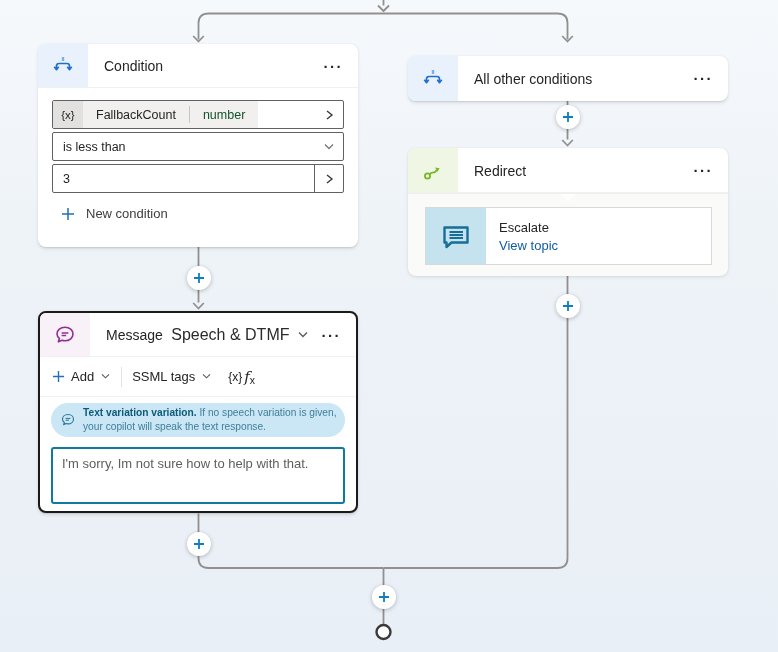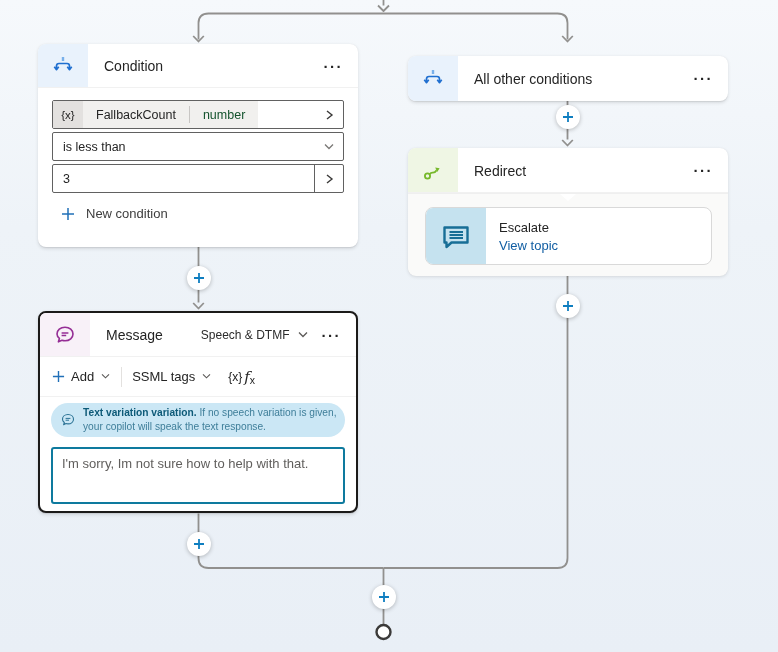--- a/index.html
+++ b/index.html
@@ -29,27 +29,27 @@
   .var-div{width:1px;background:#c8c6c4;margin:5px 0}
   .var-type{display:flex;align-items:center;padding:0 13px;color:#14532d;white-space:nowrap}
   .row-spacer{flex:1}
   .chev-cell{width:28px;display:flex;align-items:center;justify-content:center;flex:none}
   .row-divider{width:1px;align-self:stretch;background:#616161}
   .pad-left{padding-left:10px}
   .new-cond{display:flex;align-items:flex-end;gap:11px;margin:13px 0 0 9px;font-size:13px;color:#3d3d3d;cursor:pointer}
   
   .redirect-body{position:relative;height:82px;background:#fafaf9;border-radius:0 0 8px 8px;border-top:1px solid #efefef}
   .body-caret{position:absolute;top:0;left:152px;width:0;height:0;border-left:8px solid transparent;border-right:8px solid transparent;border-top:7px solid #fff}
-  .redirect-card{position:absolute;left:17px;top:13px;width:287px;height:58px;box-sizing:border-box;background:#fff;border:1px solid #d9d9d9;border-radius:8px;display:flex;overflow:hidden;cursor:pointer}
+  .redirect-card{position:absolute;left:17px;top:13px;width:287px;height:58px;box-sizing:border-box;background:#fff;border:1px solid #d9d9d9;border-radius:0;display:flex;overflow:hidden;cursor:pointer}
   .card-icon-area{width:60px;background:#c5e2ef;display:flex;align-items:center;justify-content:center;flex:none}
   .card-text{display:flex;flex-direction:column;justify-content:center;padding-left:13px;font-size:13px}
   .card-link{color:#115ea3;margin-top:3px;cursor:pointer}
   
   #message-node{border:2px solid #1b1a19;box-sizing:border-box}
-  .mode-select{display:flex;align-items:center;gap:7px;margin-left:auto;font-size:12px;color:#2b2b2b;cursor:pointer;white-space:nowrap}
+  .mode-select{display:flex;align-items:center;gap:7px;margin-left:auto;font-size:16px;color:#2b2b2b;cursor:pointer;white-space:nowrap}
   #message-node .menu-btn{margin-left:13px}
   .toolbar{height:39px;display:flex;align-items:center;padding-left:12px;font-size:13px;border-bottom:1px solid #f1f1f1;position:relative}
   .tb-item{display:flex;align-items:center;gap:6px;cursor:pointer;white-space:nowrap}
   .tb-div{width:1px;height:20px;background:#e3e1df;margin:0 10px}
   .tb-var{font-size:12px;margin-left:16px;cursor:pointer}
   .tb-fx{margin-left:2px;cursor:pointer}
   .tb-fx .f{font-family:"DejaVu Serif",serif;font-style:italic;font-size:15px}
   .tb-fx .x{font-size:10.5px;position:relative;top:2px}
   .banner{display:flex;align-items:center;gap:7px;background:#cbe7f5;border-radius:17px;margin:6px 11px 0 11px;height:34px;padding:0 8px 0 9px;box-sizing:border-box}
   .banner-text{font-size:10.2px;line-height:1.38;color:#3e7e99}

